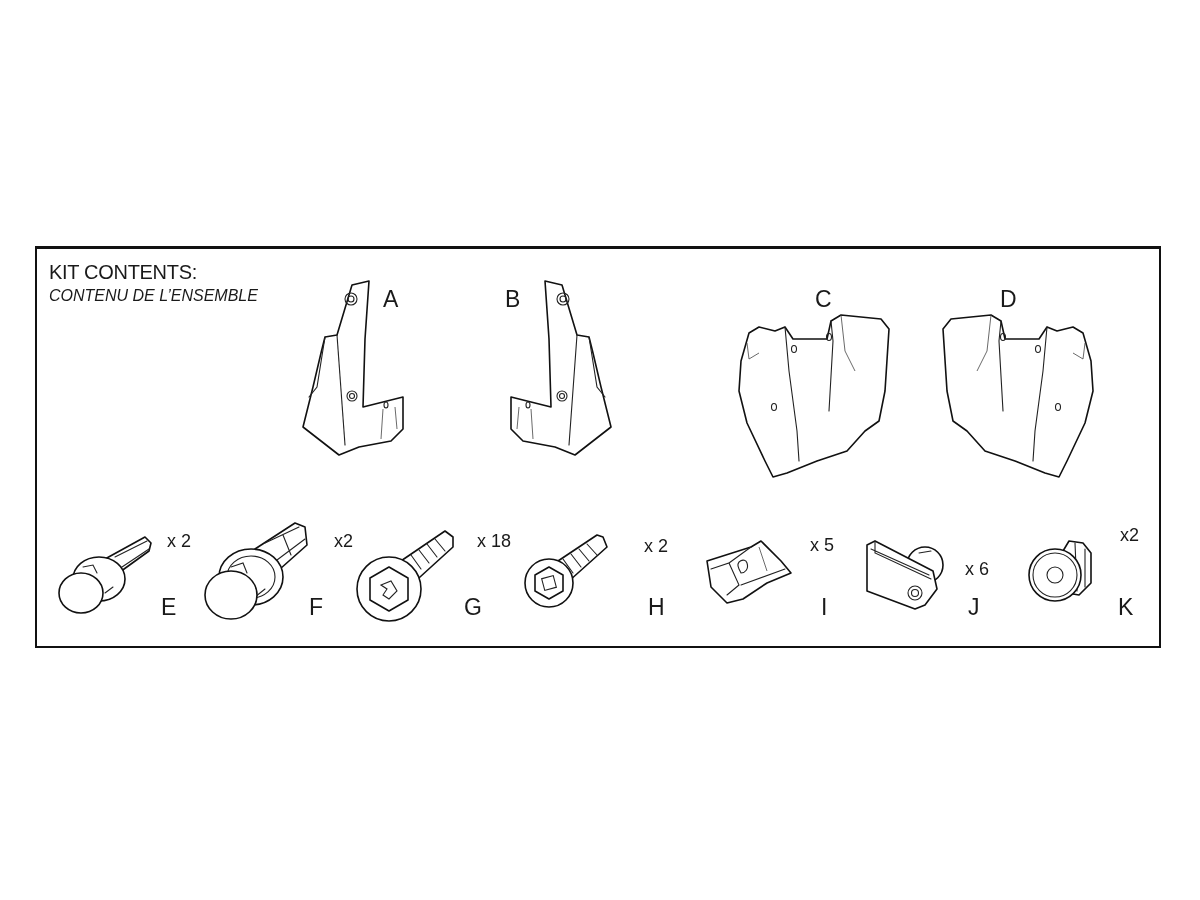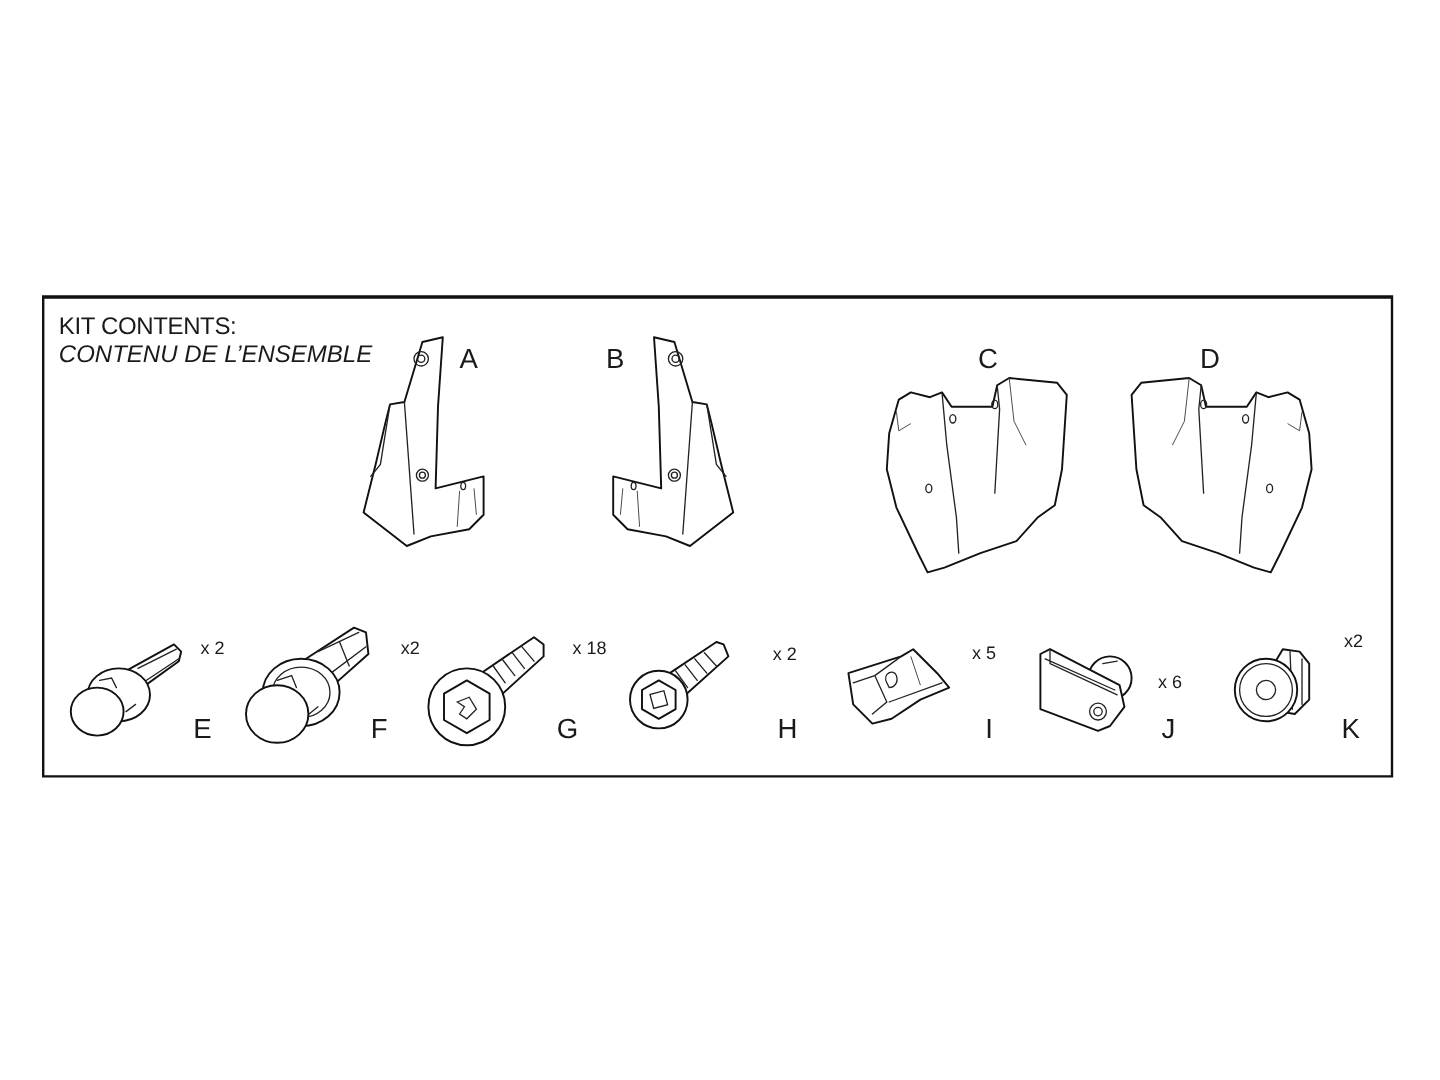--- a/index.html
+++ b/index.html
@@ -1,23 +1,23 @@
 <!DOCTYPE html>
 <html><head>
 <meta charset="utf-8">
 <style>
   html, body { margin:0; padding:0; background:#ffffff; }
   body { width:1200px; height:900px; position:relative; overflow:hidden; font-family:"Liberation Sans", sans-serif; color:#1a1a1a; }
   .panel { position:absolute; left:35px; top:246px; width:1122px; height:397px; border:2px solid #111; border-top-width:3px; box-sizing:content-box; }
   .title { position:absolute; left:12px; top:11px; font-size:20px; line-height:24px; letter-spacing:-0.3px; }
-  .subtitle { position:absolute; left:12px; top:38px; font-size:20px; font-style:italic; line-height:18px; }
+  .subtitle { position:absolute; left:12px; top:38px; font-size:16px; font-style:italic; line-height:18px; }
   .part { position:absolute; }
   .part svg { position:absolute; left:0; top:0; overflow:visible; }
   .letter { position:absolute; font-size:23px; line-height:24px; }
-  .qty { position:absolute; font-size:15px; line-height:16px; }
+  .qty { position:absolute; font-size:18px; line-height:16px; }
   svg .o { fill:#fff; stroke:#111; stroke-width:1.6; stroke-linejoin:round; stroke-linecap:round; }
   svg .l { fill:none; stroke:#222; stroke-width:1.1; stroke-linecap:round; }
   svg .t { fill:none; stroke:#444; stroke-width:0.8; }
 </style>
 </head>
 <body>
 
 <div class="panel">
   <div class="title">KIT CONTENTS:</div>
   <div class="subtitle">CONTENU DE L’ENSEMBLE</div>

